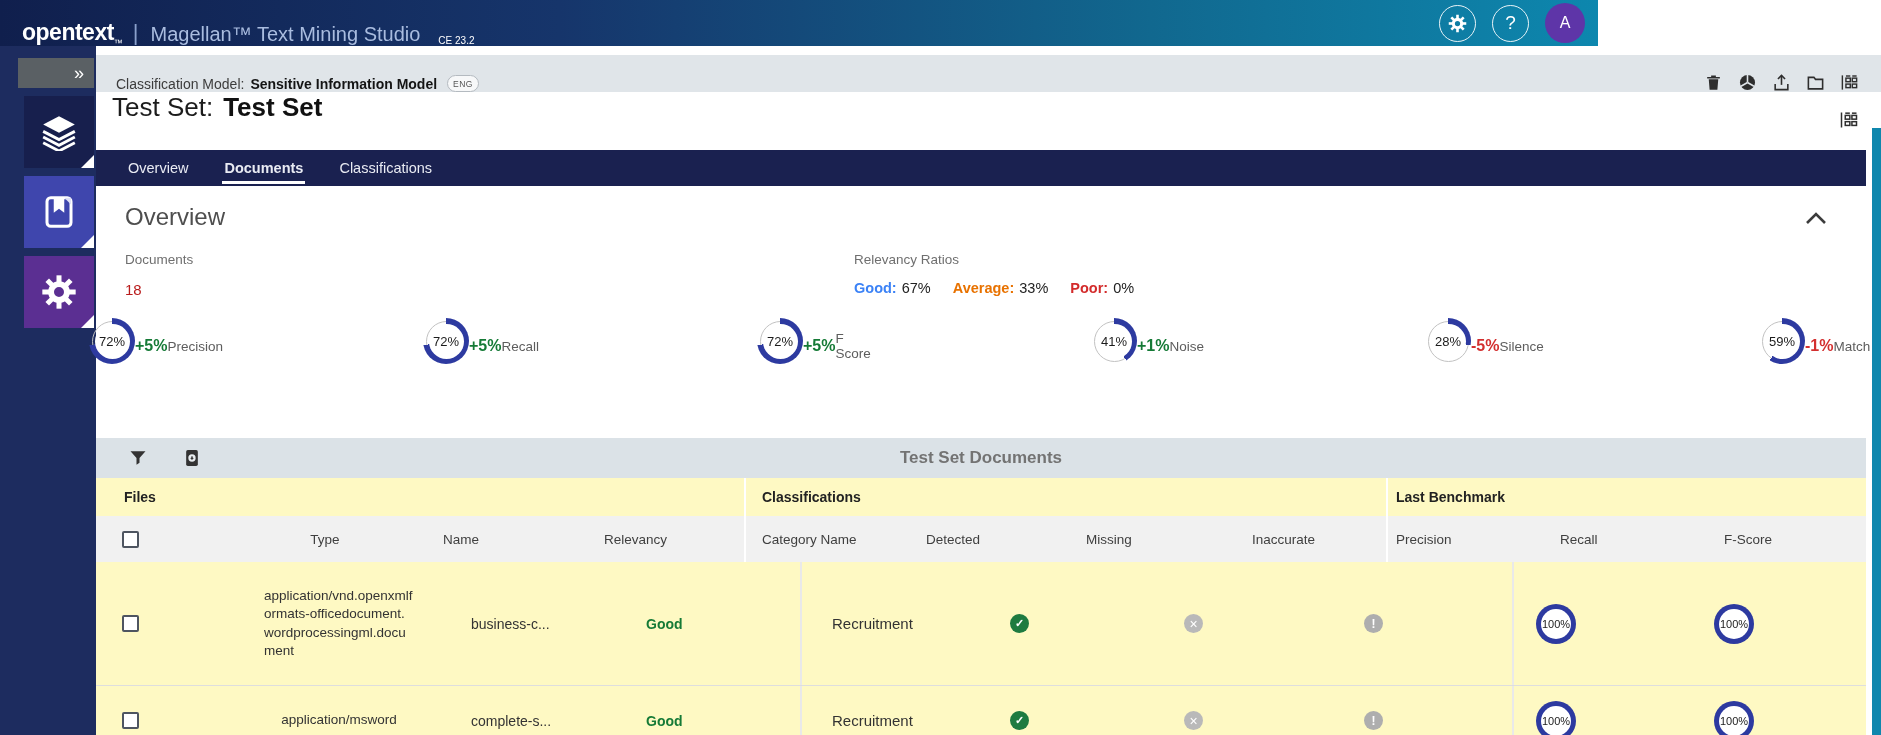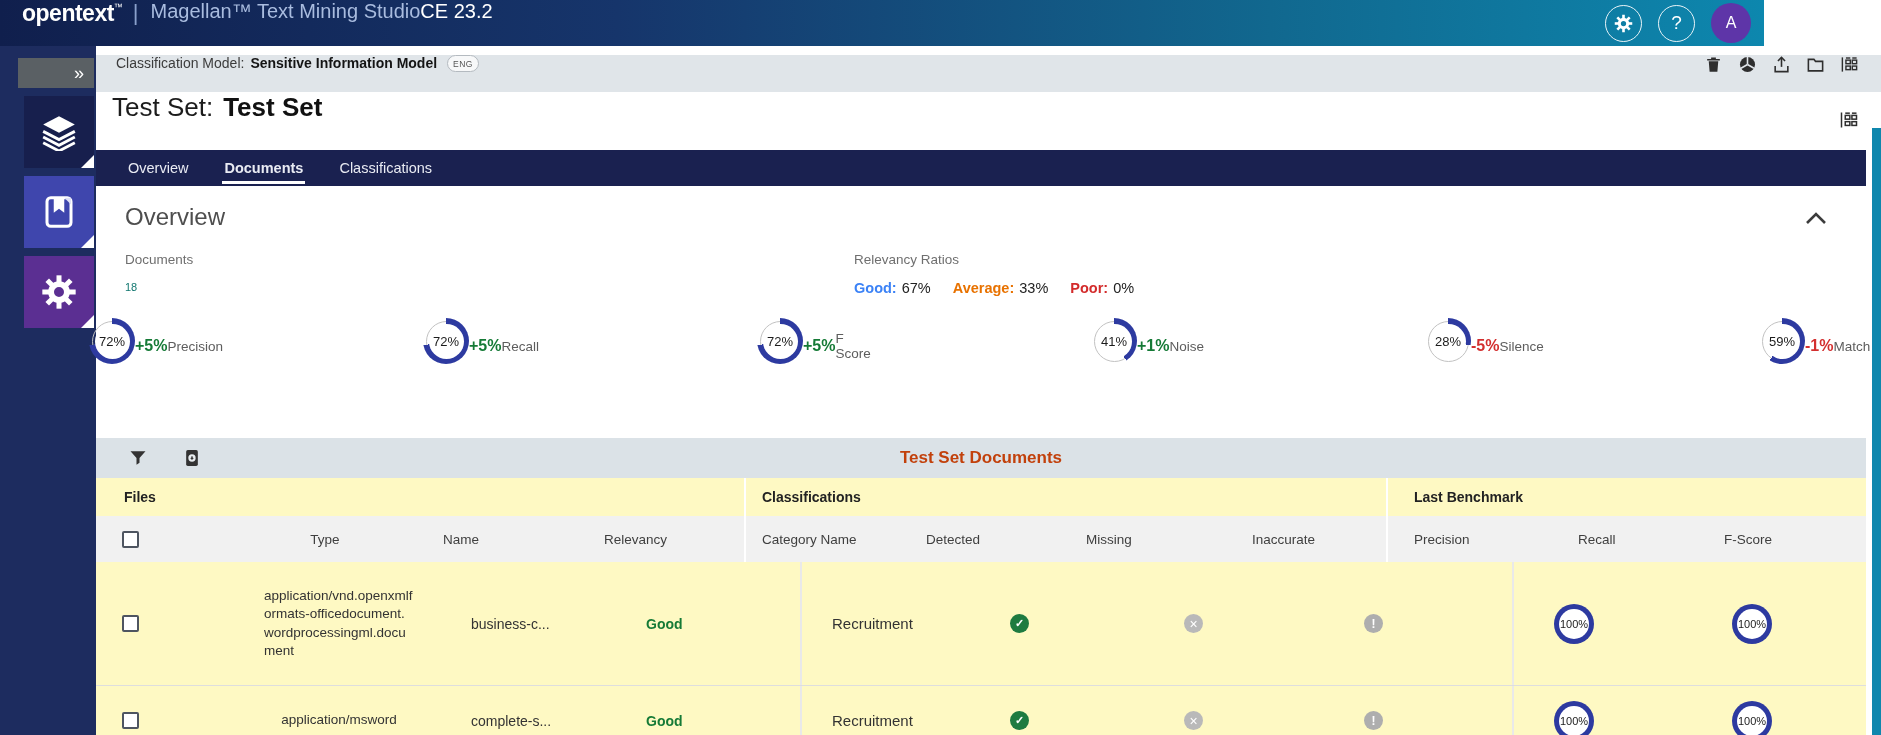--- a/index.html
+++ b/index.html
@@ -1,28 +1,28 @@
 <!DOCTYPE html>
 <html><head>
 <meta charset="utf-8">
 <style>
   * { margin:0; padding:0; box-sizing:border-box; }
   html,body { background:#fff; }
   body { font-family:"Liberation Sans", sans-serif; }
   .screen { position:relative; width:1881px; height:735px; background:#fff; overflow:hidden; }
 
   
-  .app-header { position:absolute; left:0; top:0; width:1764px; height:46px;
+  .app-header { position:absolute; left:0; top:0; width:1598px; height:46px;
     background:linear-gradient(to right,#101f4d 0%,#16356b 35%,#11688f 72%,#0d87ae 100%);
-    display:flex; align-items:flex-start; padding-left:22px; }
+    display:flex; align-items:flex-end; padding-left:22px; }
   .brand { color:#fff; font-size:23px; font-weight:bold; letter-spacing:-0.5px; }
   .brand-tm { color:#fff; font-size:9px; vertical-align:top; position:relative; top:2px; }
   .brand-sep { color:#8aa0cc; font-size:22px; font-weight:300; margin:0 12px 0 10px; }
   .product { color:#a9bcdf; font-size:20px; font-weight:400; }
-  .version { color:#fff; font-size:20px; }
+  .version { color:#fff; font-size:10px; margin-left:18px; }
   .header-actions { position:absolute; right:13px; top:0; height:46px; display:flex; align-items:center; gap:16px; }
   .hbtn { width:37px; height:37px; border:1.5px solid rgba(255,255,255,.9); border-radius:50%;
     display:flex; align-items:center; justify-content:center; color:#fff; cursor:pointer; }
   .help-glyph { font-size:19px; color:#fff; }
   .avatar { width:40px; height:40px; border-radius:50%; background:#5e35a8; color:#fff;
     display:flex; align-items:center; justify-content:center; font-size:16px; }
 
   
   .sidebar { position:absolute; left:0; top:46px; width:96px; height:689px; background:#1d2c5f; }
   .tile { position:absolute; display:flex; align-items:center; justify-content:center; cursor:pointer; }
@@ -30,21 +30,21 @@
     justify-content:flex-end; padding-right:10px; color:#fff; font-size:18px; }
   .tile-colored { left:24px; width:70px; height:72px; }
   .tile-layers { top:50px; background:#171f4d; }
   .tile-book { top:130px; background:#3f46ad; }
   .tile-gear { top:210px; background:#5b2f92; }
   .tile-colored::after { content:""; position:absolute; right:0; bottom:0;
     border-left:13px solid transparent; border-bottom:13px solid #fff; }
 
   
   .breadcrumb-bar { position:absolute; left:96px; top:55px; width:1785px; height:37px; background:#e0e5e9;
-    display:flex; align-items:flex-start; padding:0 22px 0 20px; }
+    display:flex; align-items:flex-end; padding:0 22px 0 20px; }
   .bc-label { font-size:14px; color:#3c3c3c; }
   .bc-value { font-size:14px; color:#141414; font-weight:bold; margin-left:6px; }
   .lang-badge { margin-left:10px; font-size:8.5px; color:#555; background:#f7f8f9; border:1px solid #b4bac0;
     border-radius:9px; padding:3px 5px 2px; letter-spacing:.4px; }
   .bc-icons { margin-left:auto; display:flex; align-items:center; gap:15px; }
   .bc-icons .ic { width:19px; height:19px; cursor:pointer; }
 
   
   .title-row { position:absolute; left:96px; top:92px; width:1785px; height:58px; background:#fff;
     display:flex; align-items:flex-start; padding-left:16px; }
@@ -57,21 +57,21 @@
     display:flex; align-items:stretch; padding-left:14px; }
   .tab { position:relative; display:flex; align-items:center; padding:0 18px; color:#e9ebf3;
     font-size:14.5px; cursor:pointer; }
   .tab.active { font-weight:bold; }
   .tab.active::after { content:""; position:absolute; left:16px; right:16px; bottom:2px; height:3px; background:#fff; }
 
   
   .ov-heading { position:absolute; left:125px; top:203px; font-size:24px; color:#4e4e4e; font-weight:400; }
   .ov-collapse { position:absolute; left:1805px; top:210px; width:22px; height:16px; cursor:pointer; }
   .ov-sublabel { position:absolute; font-size:13.5px; color:#6f6f6f; }
-  .ov-value { position:absolute; font-size:11px; color:#0f766e; }
+  .ov-value { position:absolute; font-size:15px; color:#b91c1c; }
   .rel-values { position:absolute; left:854px; top:280px; display:flex; gap:22px; font-size:14.5px; color:#222; }
   .rel-item b { margin-right:5px; }
 
   .gauge-row-item { position:absolute; top:318px; width:120px; display:flex; flex-direction:row; align-items:center; }
   .gauge { position:relative; flex:0 0 auto; }
   .gauge.lg { width:46px; height:46px; }
   .gauge.sm { width:40px; height:40px; }
   .gauge .track { position:absolute; inset:2.5px; border:1px solid #c2c2c2; border-radius:50%; }
   .gauge .arc { position:absolute; inset:0; border-radius:50%;
     background:conic-gradient(#2d3aa0 var(--deg,0deg), transparent 0); }
@@ -79,37 +79,37 @@
     display:flex; align-items:center; justify-content:center; font-size:13px; color:#1c1c1c; }
   .gauge.sm .cover { inset:5px; font-size:11px; }
   .g-delta { margin-top:9px; font-size:16px; font-weight:bold; }
   .trend-up { color:#157a36; } .trend-down { color:#d32f2f; }
   .g-label { margin-top:10px; font-size:13.5px; color:#5d5d5d; }
 
   
   .table-area { position:absolute; left:96px; top:438px; width:1770px; }
   .toolbar { position:relative; height:40px; background:#dbe2e7; }
   .toolbar .tb-title { position:absolute; left:0; right:0; top:0; height:27px; line-height:40px;
-    text-align:center; font-size:17px; font-weight:bold; color:#c2410c; }
+    text-align:center; font-size:17px; font-weight:bold; color:#737373; }
   .tb-ic { position:absolute; top:10px; width:20px; height:20px; cursor:pointer; }
   .tb-filter { left:32px; } .tb-snapshot { left:86px; }
 
   .t-row { display:grid; grid-template-columns:144px 170px 170px 164px 2px 164px 165px 165px 146px 2px 164px 164px 150px; }
   .cell { display:flex; align-items:center; }
   .group-row { height:38px; background:#fef9c3; font-size:14px; font-weight:bold; color:#222; }
   .head-row { height:46px; background:#f1f1f1; font-size:13.5px; color:#3f3f3f; }
   .vdiv-light { background:#fff; height:100%; }
   .vdiv-body { background:#e9e9e9; height:100%; }
   .body-row { background:#fef9c3; border-bottom:1px solid #dedede; font-size:14px; color:#333;gap:14px; }
   .row-1 { height:124px; }
   .row-2 { height:70px; }
 
   .p-cb { padding-left:26px; } .p-name { padding-left:33px; } .p-rel { padding-left:24px; }
   .p-cat { padding-left:16px; } .p-det { padding-left:16px; } .p-mis { padding-left:11px; }
-  .p-ina { padding-left:12px; } .p-bm { padding-left:26px; } .p-fs { padding-left:8px; }
+  .p-ina { padding-left:12px; } .p-bm { padding-left:8px; } .p-fs { padding-left:8px; }
   .p-files { padding-left:28px; }
   .c-type { justify-content:center; text-align:center; }
   .type-text { max-width:150px; text-align:left; word-break:break-all; font-size:13.5px; line-height:1.35; color:#333; }
   .relevancy-good { color:#157a36; font-weight:bold; }
   .cat-text { font-size:15px; }
   .checkbox { width:17px; height:17px; border:2px solid #4e5560; border-radius:2px; background:#fff; cursor:pointer; }
   .status-circle { width:19px; height:19px; border-radius:50%; display:flex; align-items:center;
     justify-content:center; color:#fff; }
   .st-detected { background:#1e7b40; font-size:11px; font-weight:bold; }
   .st-missing { background:#b9b9b9; font-size:14px; }

